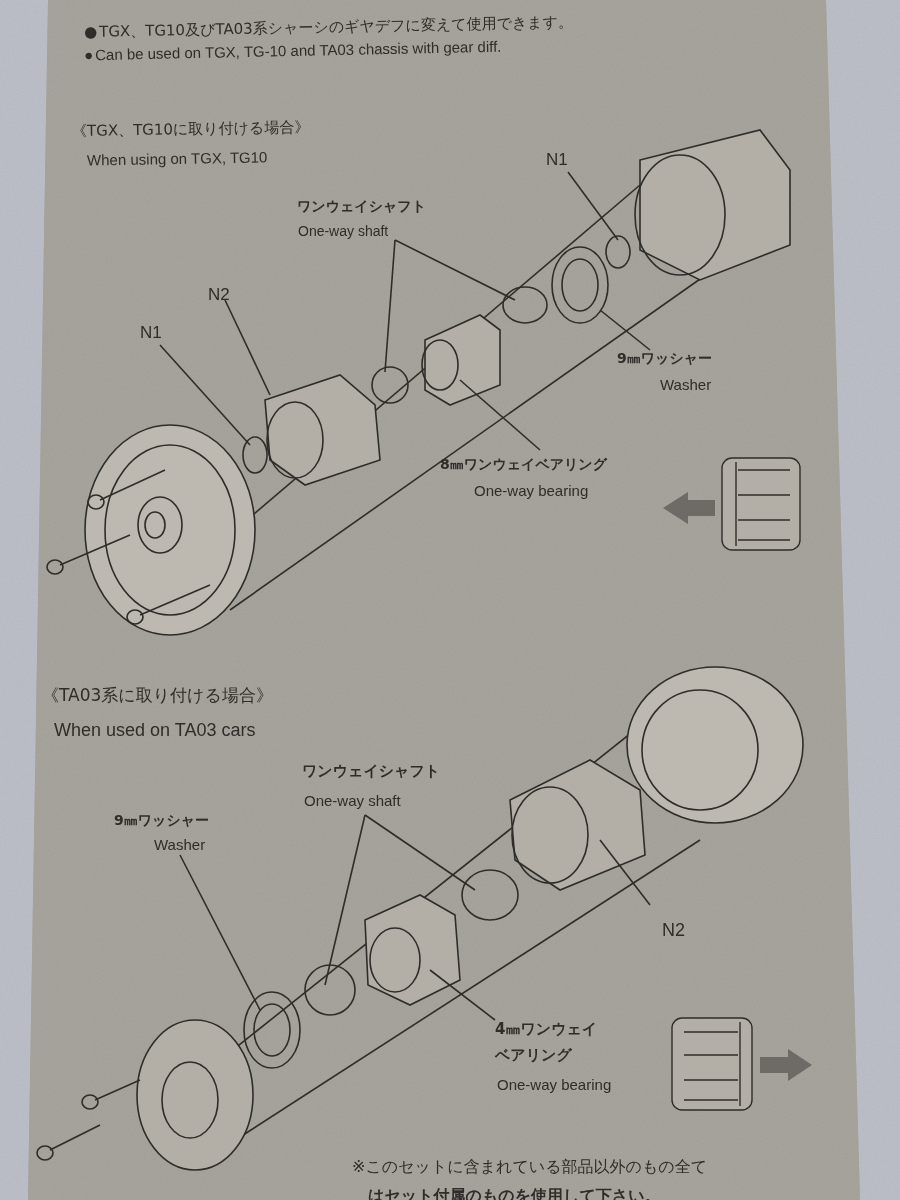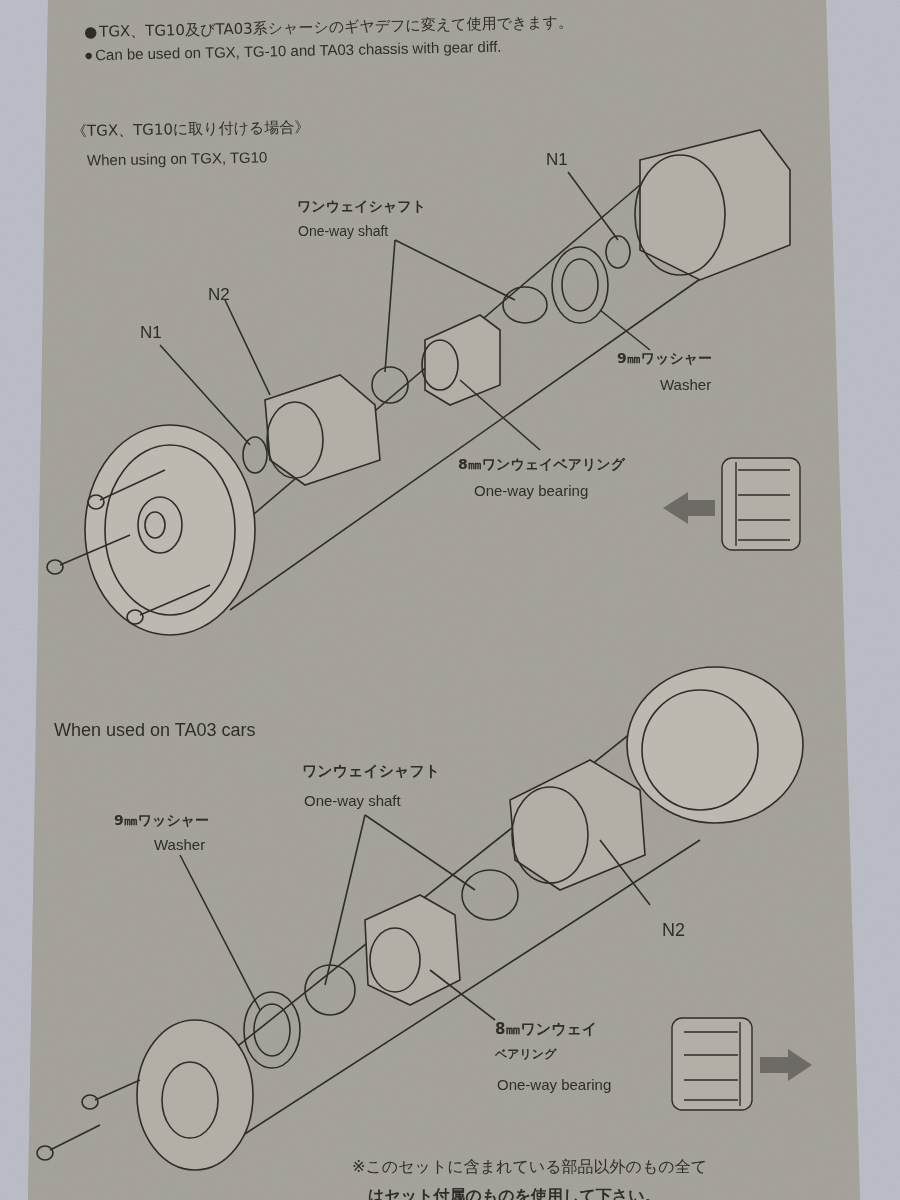--- a/index.html
+++ b/index.html
@@ -147,29 +147,30 @@
   <div class="txt jp" style="left:72px;top:120px;font-size:15px;transform:rotate(-1deg)">《TGX、TG10に取り付ける場合》</div>
   <div class="txt en" style="left:87px;top:150px;font-size:15px;transform:rotate(-1deg)">When using on TGX, TG10</div>
 
   <div class="txt en" style="left:546px;top:150px;font-size:17px">N1</div>
   <div class="txt jp" style="left:297px;top:198px;font-size:14px;font-weight:bold">ワンウェイシャフト</div>
   <div class="txt en" style="left:298px;top:223px;font-size:14px">One-way shaft</div>
   <div class="txt en" style="left:208px;top:285px;font-size:17px">N2</div>
   <div class="txt en" style="left:140px;top:323px;font-size:17px">N1</div>
   <div class="txt jp" style="left:617px;top:350px;font-size:14px;font-weight:bold">9㎜ワッシャー</div>
   <div class="txt en" style="left:660px;top:376px;font-size:15px">Washer</div>
-  <div class="txt jp" style="left:458px;top:456px;font-size:14px;font-weight:bold">8㎜ワンウェイベアリング</div>
+  <div class="txt jp" style="left:440px;top:456px;font-size:14px;font-weight:bold">8㎜ワンウェイベアリング</div>
   <div class="txt en" style="left:474px;top:482px;font-size:15px">One-way bearing</div>
 
+  <div class="txt jp" style="left:42px;top:684px;font-size:17px">《TA03系に取り付ける場合》</div>
   <div class="txt en" style="left:54px;top:720px;font-size:18px">When used on TA03 cars</div>
 
   <div class="txt jp" style="left:302px;top:762px;font-size:15px;font-weight:bold">ワンウェイシャフト</div>
   <div class="txt en" style="left:304px;top:792px;font-size:15px">One-way shaft</div>
   <div class="txt jp" style="left:114px;top:812px;font-size:14px;font-weight:bold">9㎜ワッシャー</div>
   <div class="txt en" style="left:154px;top:836px;font-size:15px">Washer</div>
   <div class="txt en" style="left:662px;top:920px;font-size:18px">N2</div>
-  <div class="txt jp" style="left:495px;top:1020px;font-size:15px;font-weight:bold">8㎜ワンウェイ</div>
-  <div class="txt jp" style="left:495px;top:1046px;font-size:12px;font-weight:bold">ベアリング</div>
+  <div class="txt jp" style="left:495px;top:1020px;font-size:15px;font-weight:bold">4㎜ワンウェイ</div>
+  <div class="txt jp" style="left:495px;top:1046px;font-size:15px;font-weight:bold">ベアリング</div>
   <div class="txt en" style="left:497px;top:1076px;font-size:15px">One-way bearing</div>
 
   <div class="txt jp" style="left:352px;top:1157px;font-size:16px;font-weight:normal">※このセットに含まれている部品以外のもの全て</div>
   <div class="txt jp" style="left:368px;top:1186px;font-size:16px;font-weight:bold">はセット付属のものを使用して下さい。</div>
 </div>
 
 </body></html>

